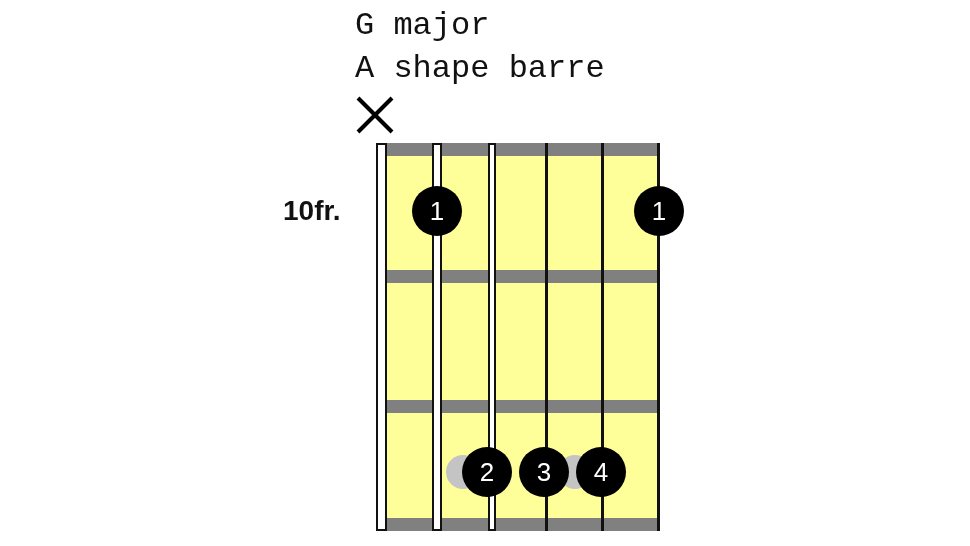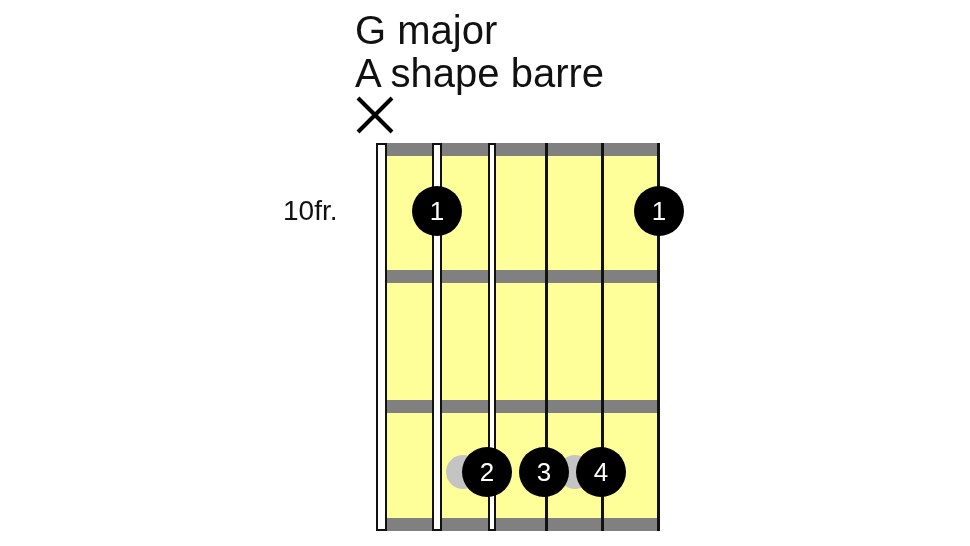--- a/index.html
+++ b/index.html
@@ -1,21 +1,21 @@
 <!DOCTYPE html>
 <html><head>
 <meta charset="utf-8">
 <style>
   html, body { margin:0; padding:0; background:#ffffff; }
   body { width:970px; height:546px; position:relative; overflow:hidden;
          font-family:"Liberation Sans", sans-serif; }
-  .title { position:absolute; left:355px; font-size:40px; color:#111; line-height:1; white-space:nowrap; }
+  .title { position:absolute; left:355px; font-size:32px; color:#111; line-height:1; white-space:nowrap;font-family:Liberation Mono, monospace; }
   #t1 { top:10px; }
   #t2 { top:53px;text-align:center; }
-  .fretlabel { position:absolute; left:283px; top:197px; font-size:28px; color:#111; line-height:1; }
+  .fretlabel { position:absolute; left:283px; top:197px; font-size:28px; color:#111; line-height:1;font-weight:bold; }
   .mute { position:absolute; left:355px; top:95px; width:40px; height:40px; }
   .board { position:absolute; left:386px; top:143px; width:274px; height:388px; background:#ffff99; }
   .fret { position:absolute; left:386px; width:274px; height:13px; background:#808080; }
   .str-white { position:absolute; top:143px; height:388px; background:#fff; border:2px solid #111; box-sizing:border-box; }
   .str-line { position:absolute; top:143px; height:388px; width:3px; background:#111; }
   .dot { position:absolute; width:50px; height:50px; border-radius:50%; background:#000; color:#fff;
          font-size:26px; display:flex; align-items:center; justify-content:center; line-height:1; }
   .ghost { position:absolute; width:34px; height:34px; border-radius:50%; background:#c4c4c4; }
 </style>
 </head>

